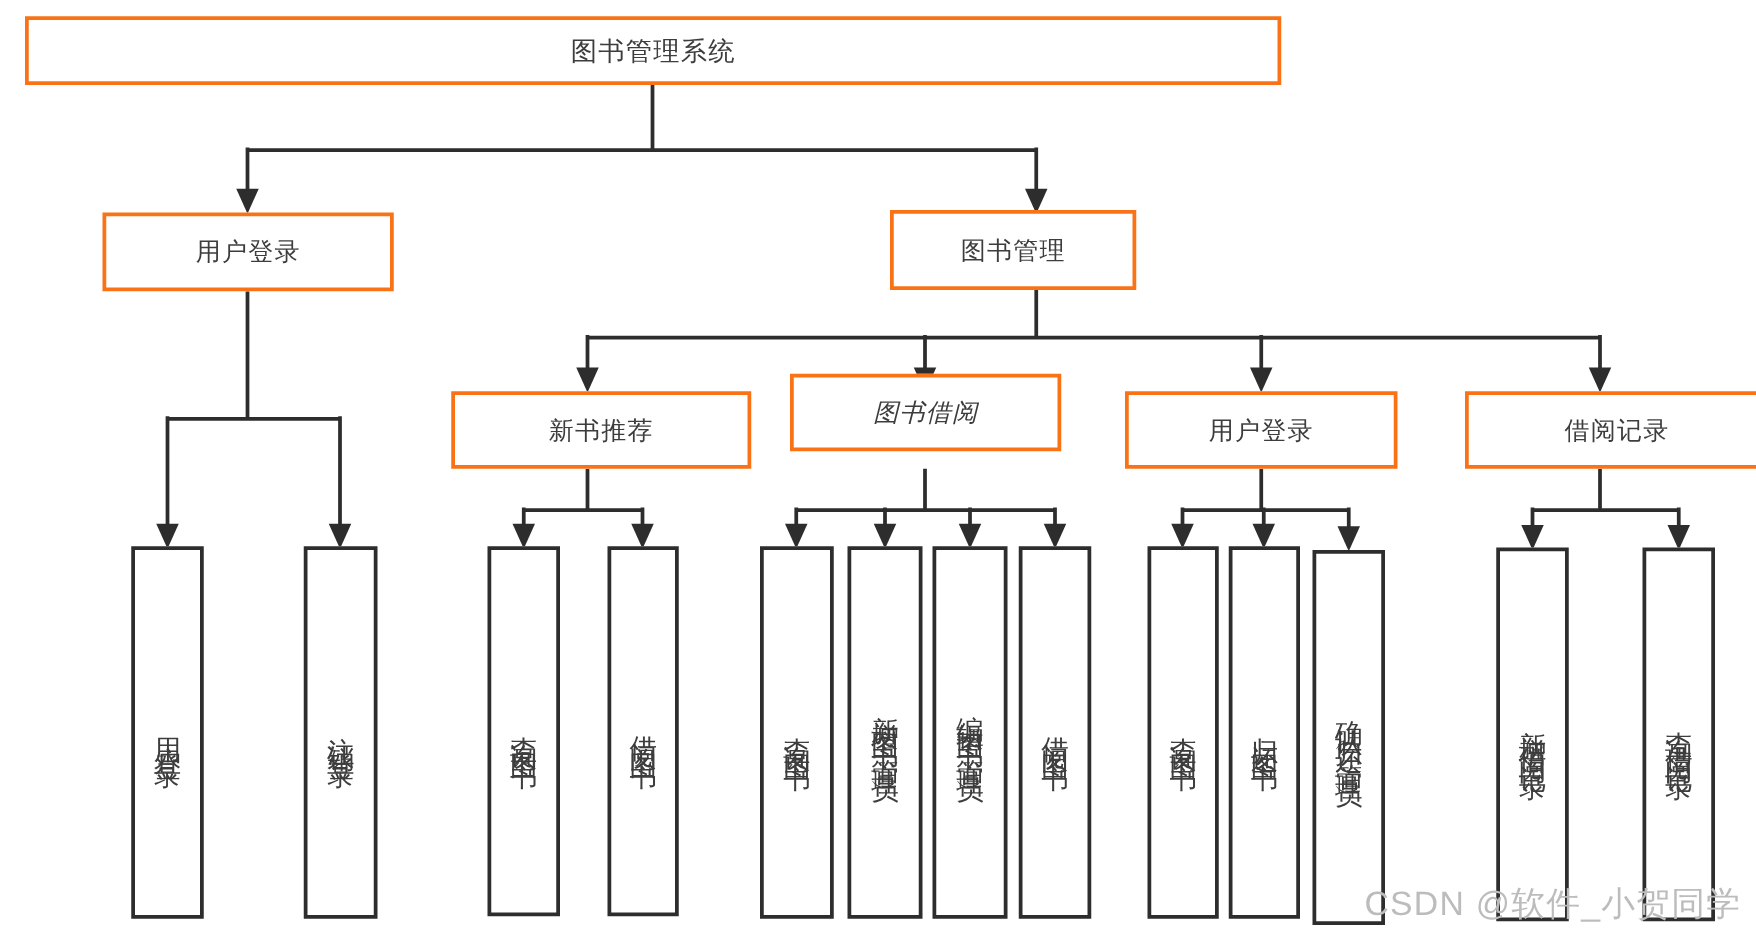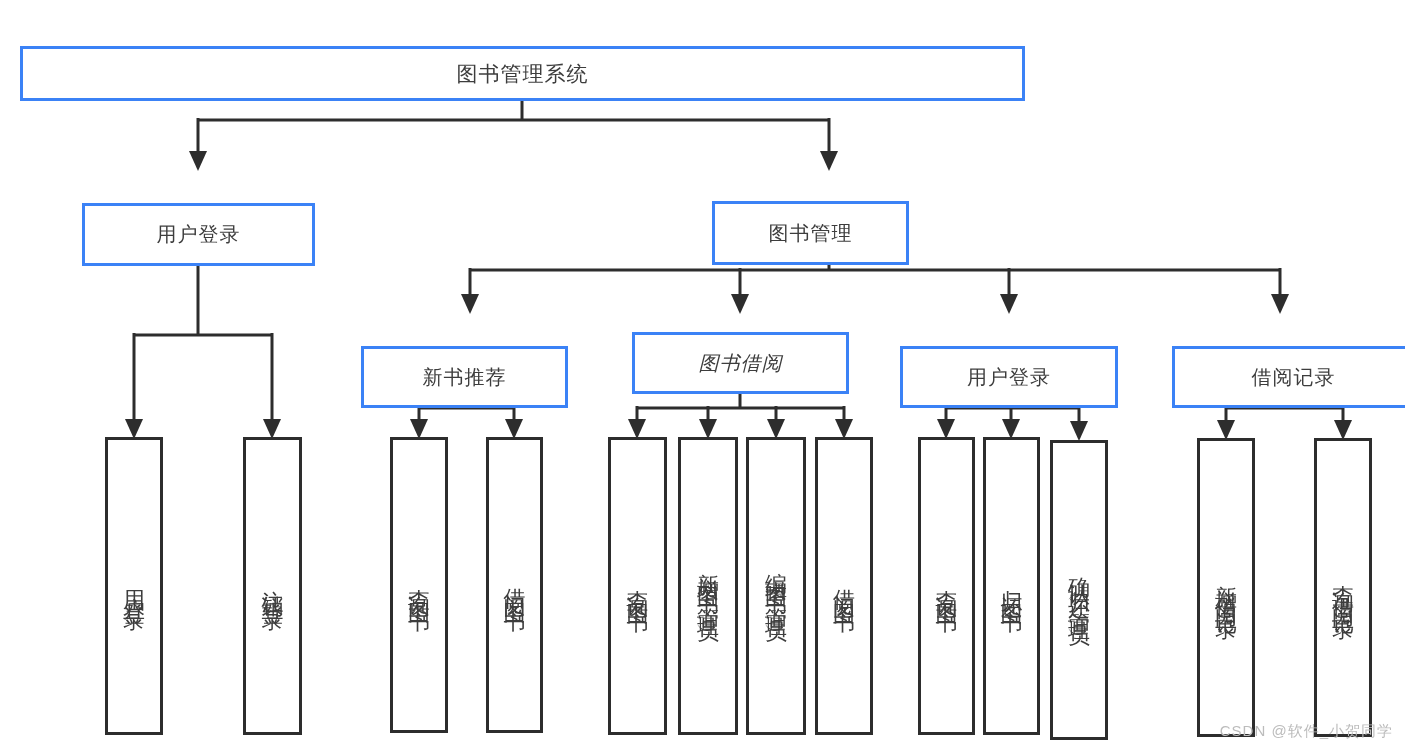--- a/index.html
+++ b/index.html
@@ -6,28 +6,27 @@
   #canvas{
     position:relative;
     width:1405px;height:747px;
     background:#ffffff;
     font-family:"Liberation Sans","DejaVu Sans",sans-serif;
     overflow:hidden;
   }
   .node{
     position:absolute;
     box-sizing:border-box;
-    border:3px solid #3b82f6;
+    border:3px solid #f97316;
     background:#ffffff;
     display:flex;align-items:center;justify-content:center;
     color:#3d3d3d;
     font-size:20px;
     letter-spacing:1px;
     text-align:center;
-    margin-top:33px;
   }
   .node.title{font-size:21px;}
   .vnode{
     position:absolute;
     box-sizing:border-box;
     border:3px solid #2d2d2d;
     background:#ffffff;
     display:flex;align-items:center;justify-content:center;
     color:#3d3d3d;
     font-size:22px;
@@ -39,21 +38,21 @@
     line-height:1.0;
   }
   #connectors{
     position:absolute;left:0;top:0;width:1405px;height:747px;
     pointer-events:none;
   }
   .watermark{
     position:absolute;
     right:12px;bottom:6px;
     color:#bcbcbc;
-    font-size:15px;
+    font-size:27px;
     letter-spacing:1px;
     white-space:nowrap;
   }
 </style>
 </head>
 <body>
 
 <div id="canvas">
 
   <svg id="connectors" viewBox="0 0 1405 747" xmlns="http://www.w3.org/2000/svg">
@@ -127,21 +126,21 @@
       <polygon points="1217,420 1235,420 1226,440"></polygon>
       <polygon points="1334,420 1352,420 1343,440"></polygon>
     </g>
   </svg>
 
   <div class="node title" style="left:20px;top:13px;width:1005px;height:55px;">图书管理系统</div>
 
   <div class="node" style="left:82px;top:170px;width:233px;height:63px;">用户登录</div>
   <div class="node" style="left:712px;top:168px;width:197px;height:64px;">图书管理</div>
 
-  <div class="node" style="left:361px;top:313px;width:207px;height:62px;">新书推荐</div>
+  <div class="node" style="left:361px;top:313px;width:240px;height:62px;">新书推荐</div>
   <div class="node" style="left:632px;top:299px;width:217px;height:62px;font-style:italic;">图书借阅</div>
   <div class="node" style="left:900px;top:313px;width:218px;height:62px;">用户登录</div>
   <div class="node" style="left:1172px;top:313px;width:243px;height:62px;">借阅记录</div>
 
   <div class="vnode" style="left:105px;top:437px;width:58px;height:298px;">
     <span class="vtext">用户登录</span>
   </div>
   <div class="vnode" style="left:243px;top:437px;width:59px;height:298px;">
     <span class="vtext">注销登录</span>
   </div>

